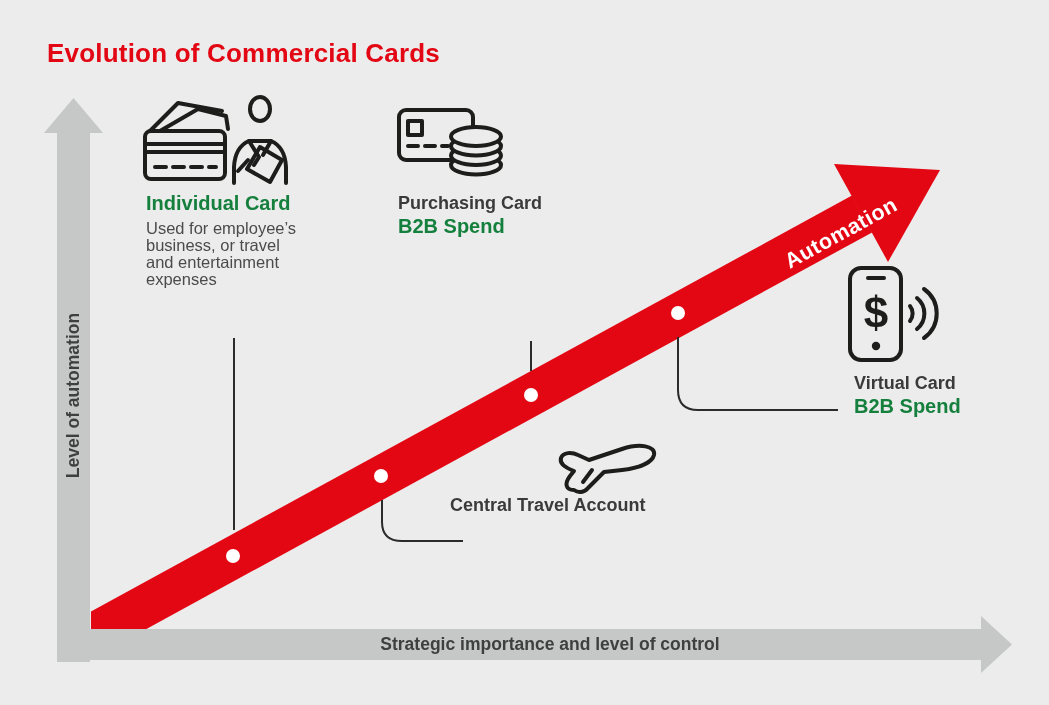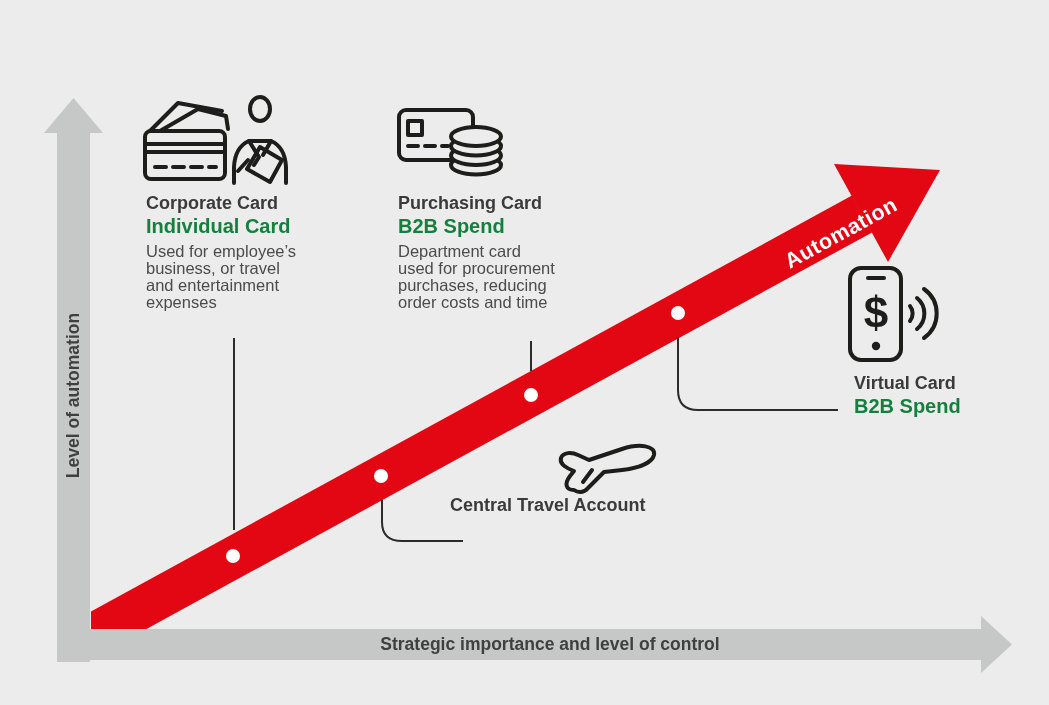--- a/index.html
+++ b/index.html
@@ -66,20 +66,21 @@
     </g>
 
     <g fill="#ffffff">
       <circle cx="233" cy="556" r="7"></circle>
       <circle cx="381" cy="476" r="7"></circle>
       <circle cx="531" cy="395" r="7"></circle>
       <circle cx="678" cy="313" r="7"></circle>
     </g>
   </svg>
 
+  <div class="page-title">Evolution of Commercial Cards</div>
 
   <div class="y-axis-label-wrap">
     <span class="axis-label">Level of automation</span>
   </div>
   <div class="x-axis-label-wrap">
     <span class="axis-label">Strategic importance and level of control</span>
   </div>
 
   <svg class="stage-icon" style="left:142px; top:95px;" width="150" height="90" viewBox="0 0 150 90">
     <g class="icon-stroke">
@@ -123,35 +124,30 @@
       <path d="M22,14 L38,14"></path>
       <path d="M64,42 a12,12 0 0 1 0,15"></path>
       <path d="M71,34 a20,20 0 0 1 0,31"></path>
       <path d="M78,25 a30,30 0 0 1 0,49"></path>
     </g>
     <circle cx="30" cy="82" r="4.2" fill="#1d1d1b"></circle>
     <text x="30" y="64" text-anchor="middle" font-size="44" font-weight="600" fill="#1d1d1b" font-family="Liberation Sans, sans-serif">$</text>
   </svg>
 
   <div class="stage" style="left:146px; top:192px; width:195px;">
-    <div class="stage-title">Corporate Card</div>
     <div class="stage-sub">Individual Card</div>
     <div class="stage-desc">Used for employee’s
 business, or travel
 and entertainment
 expenses</div>
   </div>
 
   <div class="stage" style="left:398px; top:192px; width:200px;">
     <div class="stage-title">Purchasing Card</div>
     <div class="stage-sub">B2B Spend</div>
-    <div class="stage-desc">Department card
-used for procurement
-purchases, reducing
-order costs and time</div>
   </div>
 
   <div class="stage" style="left:450px; top:494px; width:260px;">
     <div class="stage-title">Central Travel Account</div>
   </div>
 
   <div class="stage" style="left:854px; top:372px; width:160px;">
     <div class="stage-title">Virtual Card</div>
     <div class="stage-sub">B2B Spend</div>
   </div>

